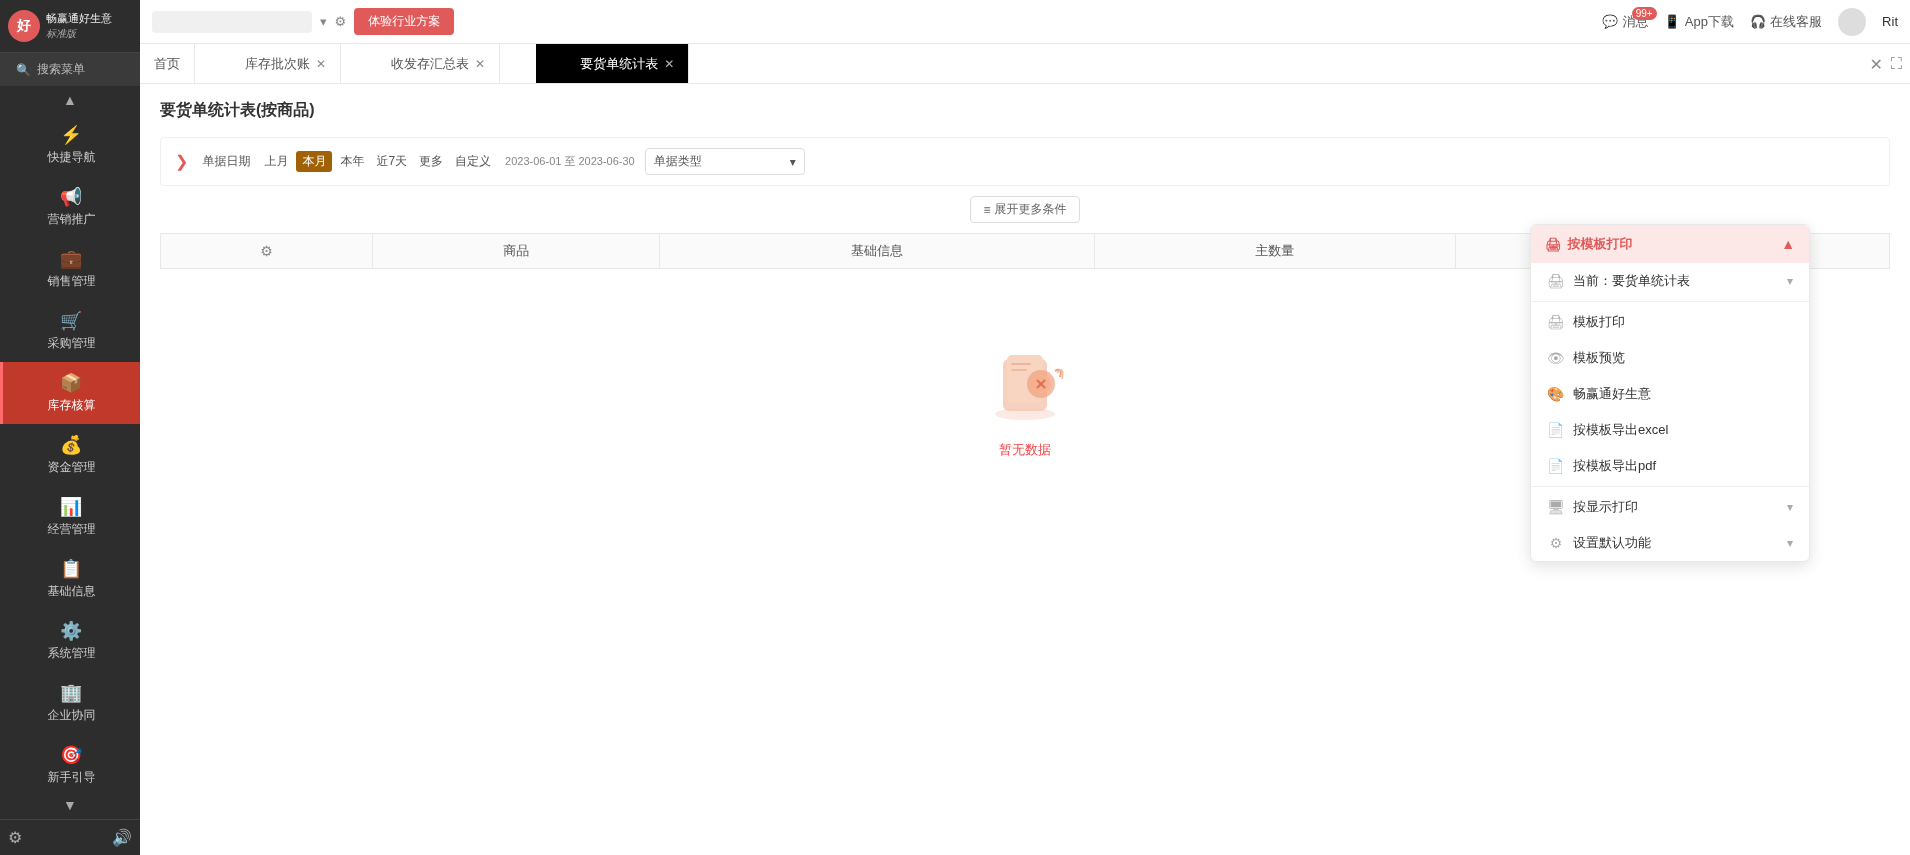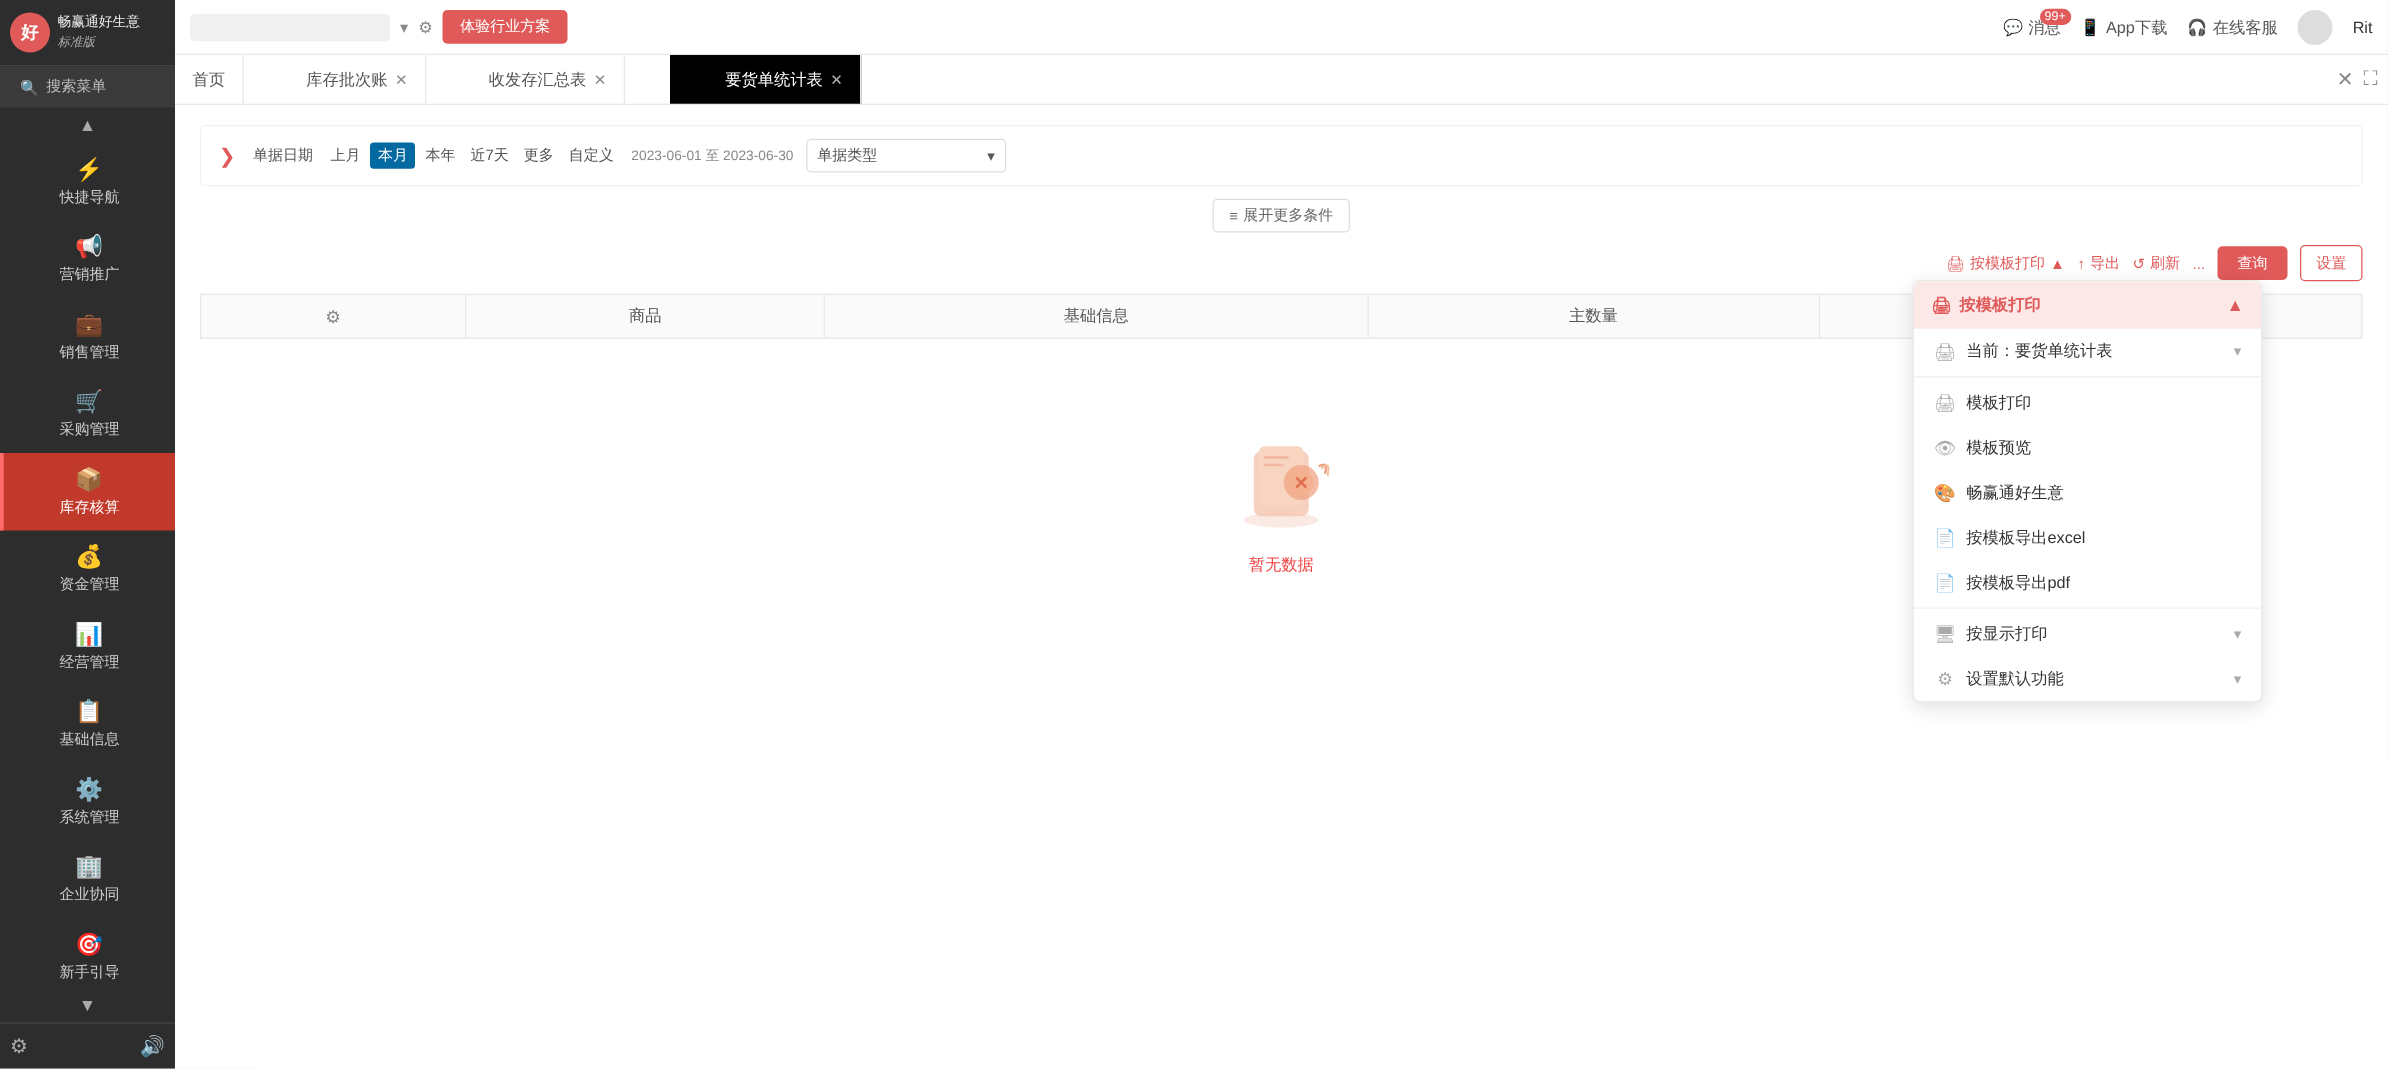--- a/index.html
+++ b/index.html
@@ -233,21 +233,21 @@
     .date-group { display: flex; align-items: center; gap: 4px; }
     .date-btn {
       background: none;
       border: none;
       color: #555;
       font-size: 12px;
       cursor: pointer;
       padding: 2px 4px;
     }
     .date-btn.active {
-      background: #0369a1;
+      background: #a16207;
       color: white;
       border-radius: 3px;
       padding: 2px 6px;
     }
     .date-range { font-size: 11px; color: #888; }
 
     .filter-select {
       display: flex;
       align-items: center;
       border: 1px solid #ddd;
@@ -522,20 +522,21 @@
     </div>
     <div class="tab-close-area">
       <button class="tab-window-btn">✕</button>
       <button class="tab-window-btn">⛶</button>
     </div>
   </div>
 
   <div class="page-content">
     <div class="page-inner">
 
+      <div class="page-title">要货单统计表(按商品)</div>
 
       <div class="filter-bar">
         <button class="expand-btn">❯</button>
 
         <span class="filter-label">单据日期</span>
         <div class="date-group">
           <button class="date-btn">上月</button>
           <button class="date-btn active">本月</button>
           <button class="date-btn">本年</button>
           <button class="date-btn">近7天</button>
@@ -550,40 +551,20 @@
         </div>
       </div>
 
       <div style="display:flex; justify-content:center; margin-bottom:10px;">
         <button class="expand-more-btn">
           <span>≡</span>
           <span>展开更多条件</span>
         </button>
       </div>
 
-      <div class="filter-toolbar-row">
-        <button class="toolbar-btn">
-          <span>🖨</span>
-          <span>按模板打印</span>
-          <span>▲</span>
-        </button>
-        <button class="toolbar-btn">
-          <span>↑</span>
-          <span>导出</span>
-        </button>
-        <button class="toolbar-btn">
-          <span>↺</span>
-          <span>刷新</span>
-        </button>
-        <button class="toolbar-btn">
-          <span>...</span>
-        </button>
-        <button class="toolbar-btn-red">查询</button>
-        <button class="toolbar-btn-outline">设置</button>
-      </div>
 
       <table class="data-table">
         <thead>
           <tr>
             <th>
               <button class="table-setting-btn">⚙</button>
             </th>
             <th>商品</th>
             <th>基础信息</th>
             <th>主数量</th>

